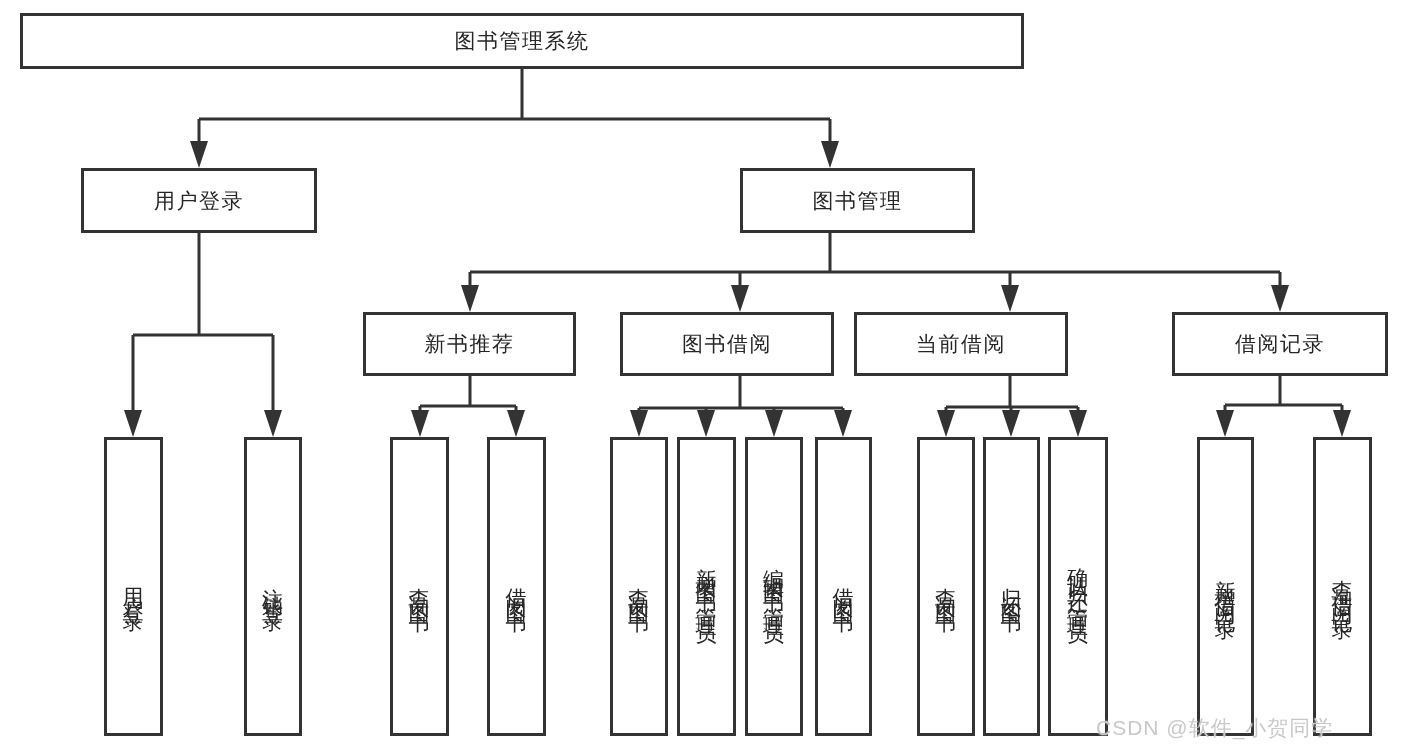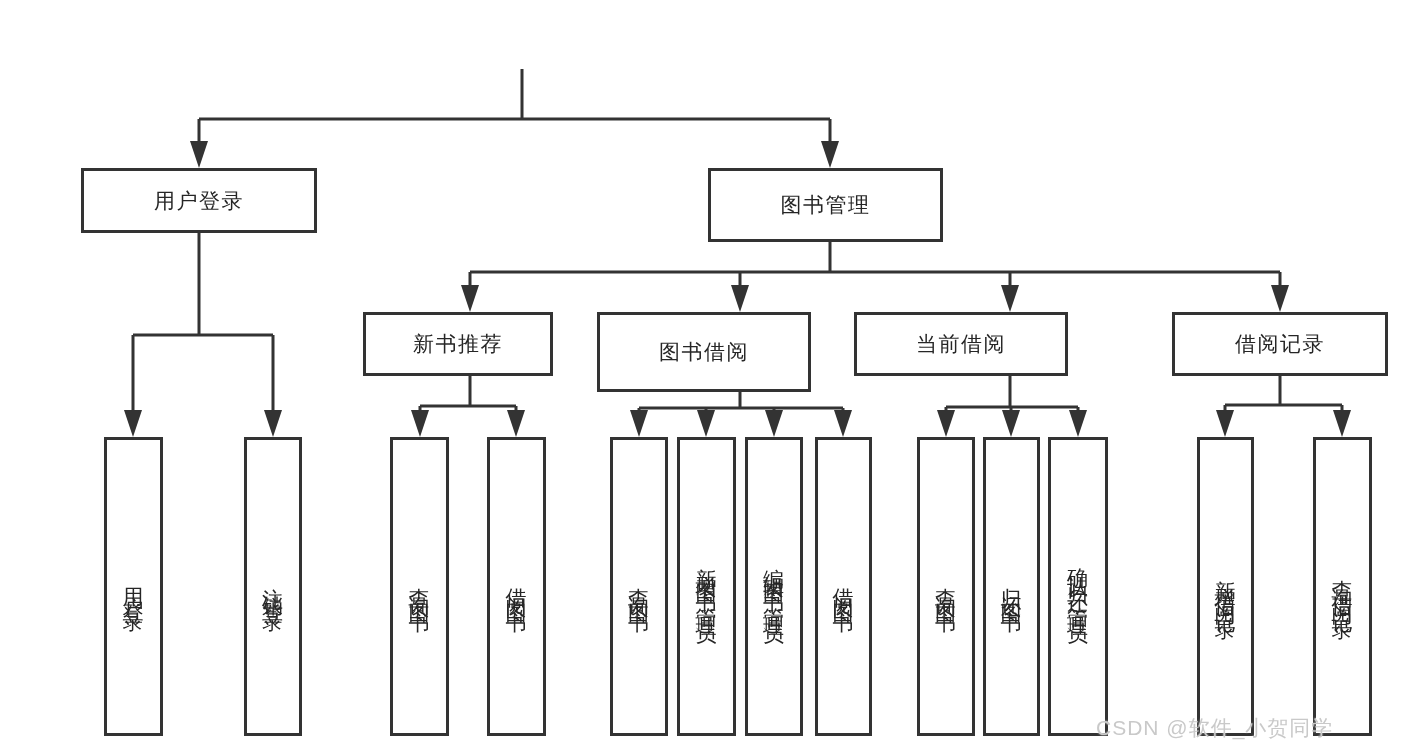--- a/index.html
+++ b/index.html
@@ -81,32 +81,35 @@
 
       <polygon points="937,410 955,410 946,437"></polygon>
       <polygon points="1002,410 1020,410 1011,437"></polygon>
       <polygon points="1069,410 1087,410 1078,437"></polygon>
 
       <polygon points="1216,410 1234,410 1225,437"></polygon>
       <polygon points="1333,410 1351,410 1342,437"></polygon>
     </g>
   </svg>
 
+  <div class="node" style="left:20px;top:13px;width:1004px;height:56px">
+    <span class="h-label">图书管理系统</span>
+  </div>
 
   <div class="node" style="left:81px;top:168px;width:236px;height:65px">
     <span class="h-label">用户登录</span>
   </div>
-  <div class="node" style="left:708px;top:168px;width:235px;height:74px">
+  <div class="node" style="left:740px;top:168px;width:235px;height:65px">
     <span class="h-label">图书管理</span>
   </div>
 
-  <div class="node" style="left:363px;top:312px;width:190px;height:64px">
+  <div class="node" style="left:363px;top:312px;width:213px;height:64px">
     <span class="h-label">新书推荐</span>
   </div>
-  <div class="node" style="left:597px;top:312px;width:214px;height:80px">
+  <div class="node" style="left:620px;top:312px;width:214px;height:64px">
     <span class="h-label">图书借阅</span>
   </div>
   <div class="node" style="left:854px;top:312px;width:214px;height:64px">
     <span class="h-label">当前借阅</span>
   </div>
   <div class="node" style="left:1172px;top:312px;width:216px;height:64px">
     <span class="h-label">借阅记录</span>
   </div>
 
   <div class="node" style="left:104px;top:437px;width:59px;height:299px">

